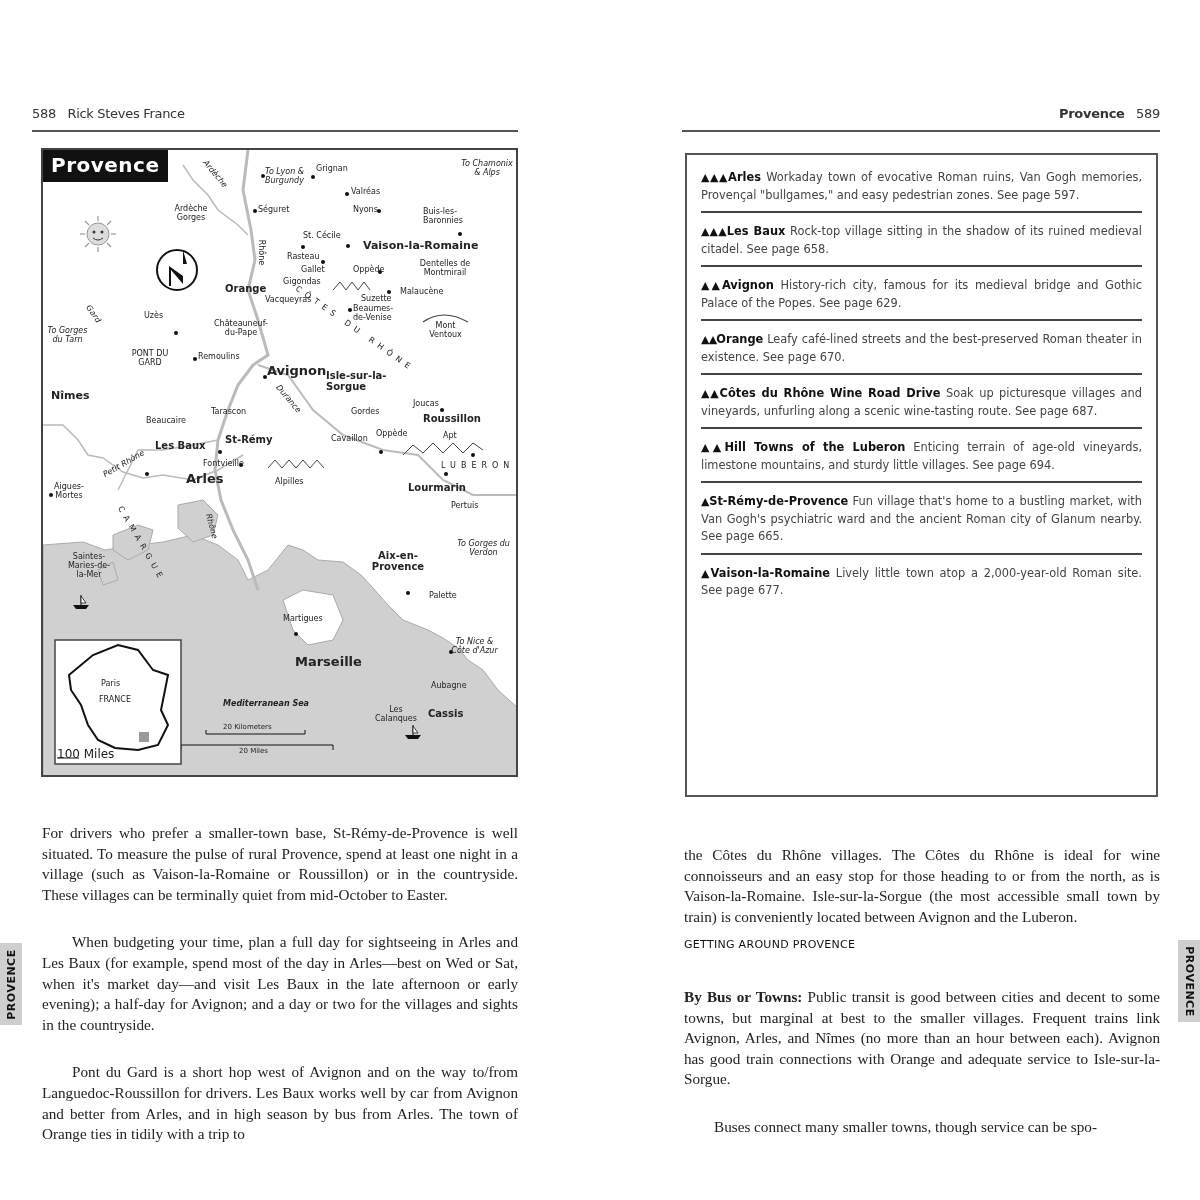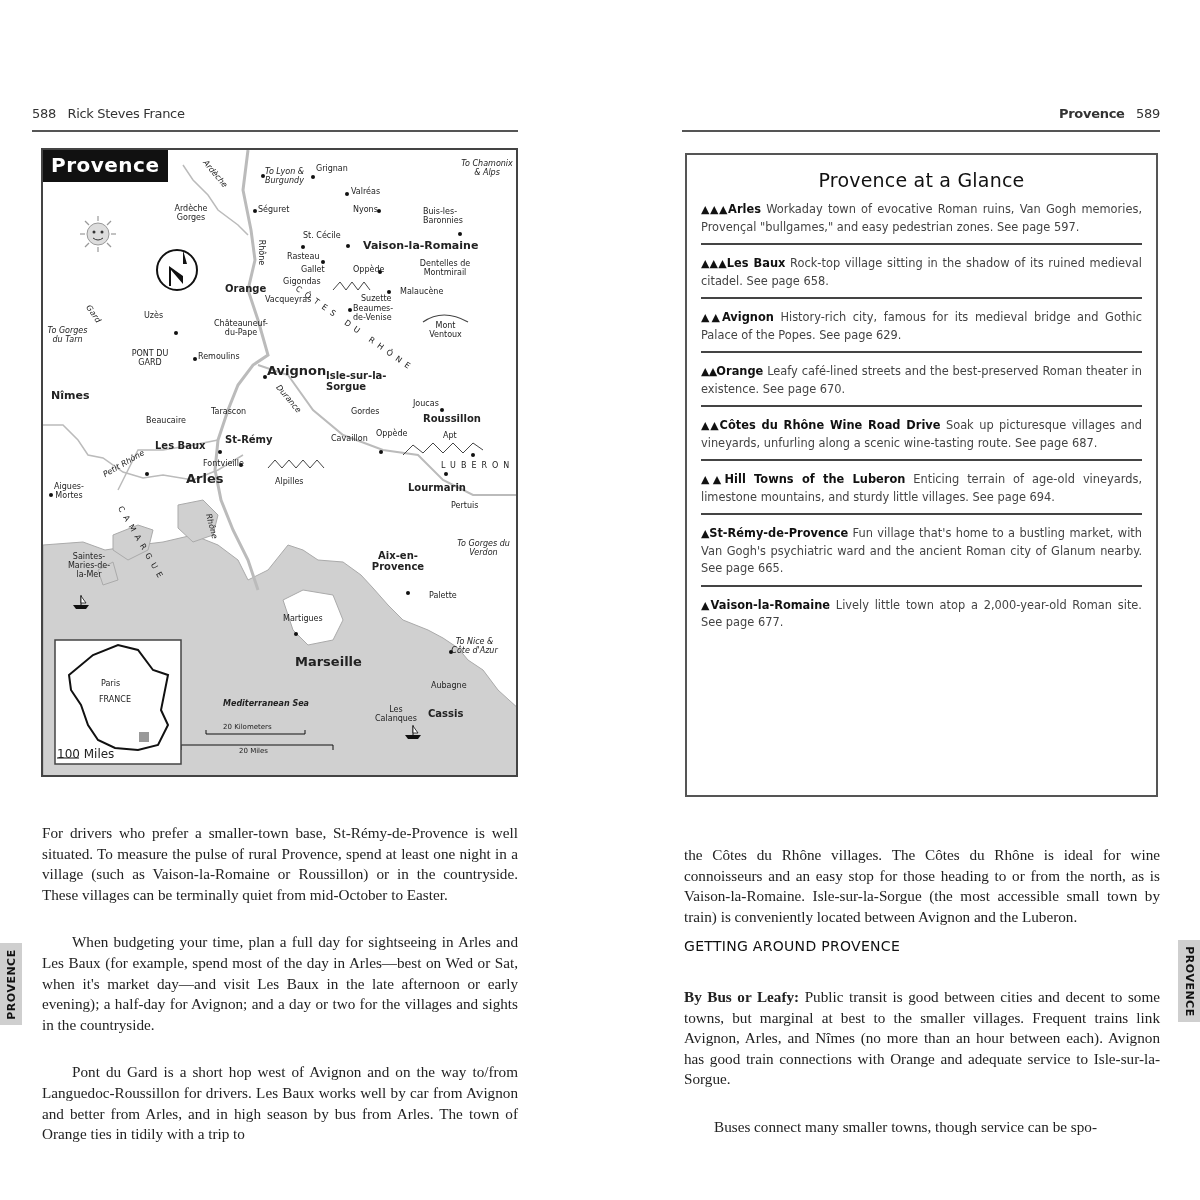--- a/index.html
+++ b/index.html
@@ -80,21 +80,21 @@
     border-bottom: 2px solid #444;
   }
   .glance-item:last-child { border-bottom: none; }
   .glance-item .stars { color: #111; font-size: 11px; letter-spacing: -1px; }
   .glance-item .name { font-weight: bold; color: #111; }
 
   
   .page-right .body-text { left: 84px; top: 818px; width: 476px; }
   .section-heading {
     position: absolute; left: 84px; top: 938px; font-family: "DejaVu Sans", sans-serif;
-    font-size: 14px; color: #111; letter-spacing: 0.3px;
+    font-size: 11px; color: #111; letter-spacing: 0.3px;
   }
   .page-right .body-text.second { top: 960px; }
   .body-text .runin { font-weight: bold; }
 </style>
 </head>
 <body>
 
 <div class="page page-left">
   <div class="running-head">
     <span class="pnum">588</span>&nbsp;&nbsp;&nbsp;<span>Rick Steves France</span>
@@ -287,40 +287,39 @@
   </div>
 </div>
 
 <div class="page page-right">
   <div class="running-head">
     <span class="title-bold">Provence</span>&nbsp;&nbsp;&nbsp;<span class="pnum">589</span>
   </div>
   <div class="head-rule"></div>
 
   <div class="glance">
-    <h2>Provence at a Glance</h2>
     <div id="glance-items">
         <div class="glance-item"><span class="stars">▲▲▲</span><span class="name">Arles</span><span> Workaday town of evocative Roman ruins, Van Gogh memories, Provençal "bullgames," and easy pedestrian zones. See page 597.</span></div>
         <div class="glance-item"><span class="stars">▲▲▲</span><span class="name">Les Baux</span><span> Rock-top village sitting in the shadow of its ruined medieval citadel. See page 658.</span></div>
         <div class="glance-item"><span class="stars">▲▲</span><span class="name">Avignon</span><span> History-rich city, famous for its medieval bridge and Gothic Palace of the Popes. See page 629.</span></div>
         <div class="glance-item"><span class="stars">▲▲</span><span class="name">Orange</span><span> Leafy café-lined streets and the best-preserved Roman theater in existence. See page 670.</span></div>
         <div class="glance-item"><span class="stars">▲▲</span><span class="name">Côtes du Rhône Wine Road Drive</span><span> Soak up picturesque villages and vineyards, unfurling along a scenic wine-tasting route. See page 687.</span></div>
         <div class="glance-item"><span class="stars">▲▲</span><span class="name">Hill Towns of the Luberon</span><span> Enticing terrain of age-old vineyards, limestone mountains, and sturdy little villages. See page 694.</span></div>
         <div class="glance-item"><span class="stars">▲</span><span class="name">St-Rémy-de-Provence</span><span> Fun village that's home to a bustling market, with Van Gogh's psychiatric ward and the ancient Roman city of Glanum nearby. See page 665.</span></div>
         <div class="glance-item"><span class="stars">▲</span><span class="name">Vaison-la-Romaine</span><span> Lively little town atop a 2,000-year-old Roman site. See page 677.</span></div>
       </div>
   </div>
 
   <div class="body-text">
     <p>the Côtes du Rhône villages. The Côtes du Rhône is ideal for wine connoisseurs and an easy stop for those heading to or from the north, as is Vaison-la-Romaine. Isle-sur-la-Sorgue (the most accessible small town by train) is conveniently located between Avignon and the Luberon.</p>
   </div>
 
   <div class="section-heading">GETTING AROUND PROVENCE</div>
 
   <div class="body-text second">
-    <p><span class="runin">By Bus or Leafy:</span><span> Public transit is good between cities and decent to some towns, but marginal at best to the smaller villages. Frequent trains link Avignon, Arles, and Nîmes (no more than an hour between each). Avignon has good train connections with Orange and adequate service to Isle-sur-la-Sorgue.</span></p>
+    <p><span class="runin">By Bus or Towns:</span><span> Public transit is good between cities and decent to some towns, but marginal at best to the smaller villages. Frequent trains link Avignon, Arles, and Nîmes (no more than an hour between each). Avignon has good train connections with Orange and adequate service to Isle-sur-la-Sorgue.</span></p>
     <p class="ind">Buses connect many smaller towns, though service can be spo-</p>
   </div>
 
   <div class="side-tab">
     <span>PROVENCE</span>
   </div>
 </div>
 
 </body></html>

